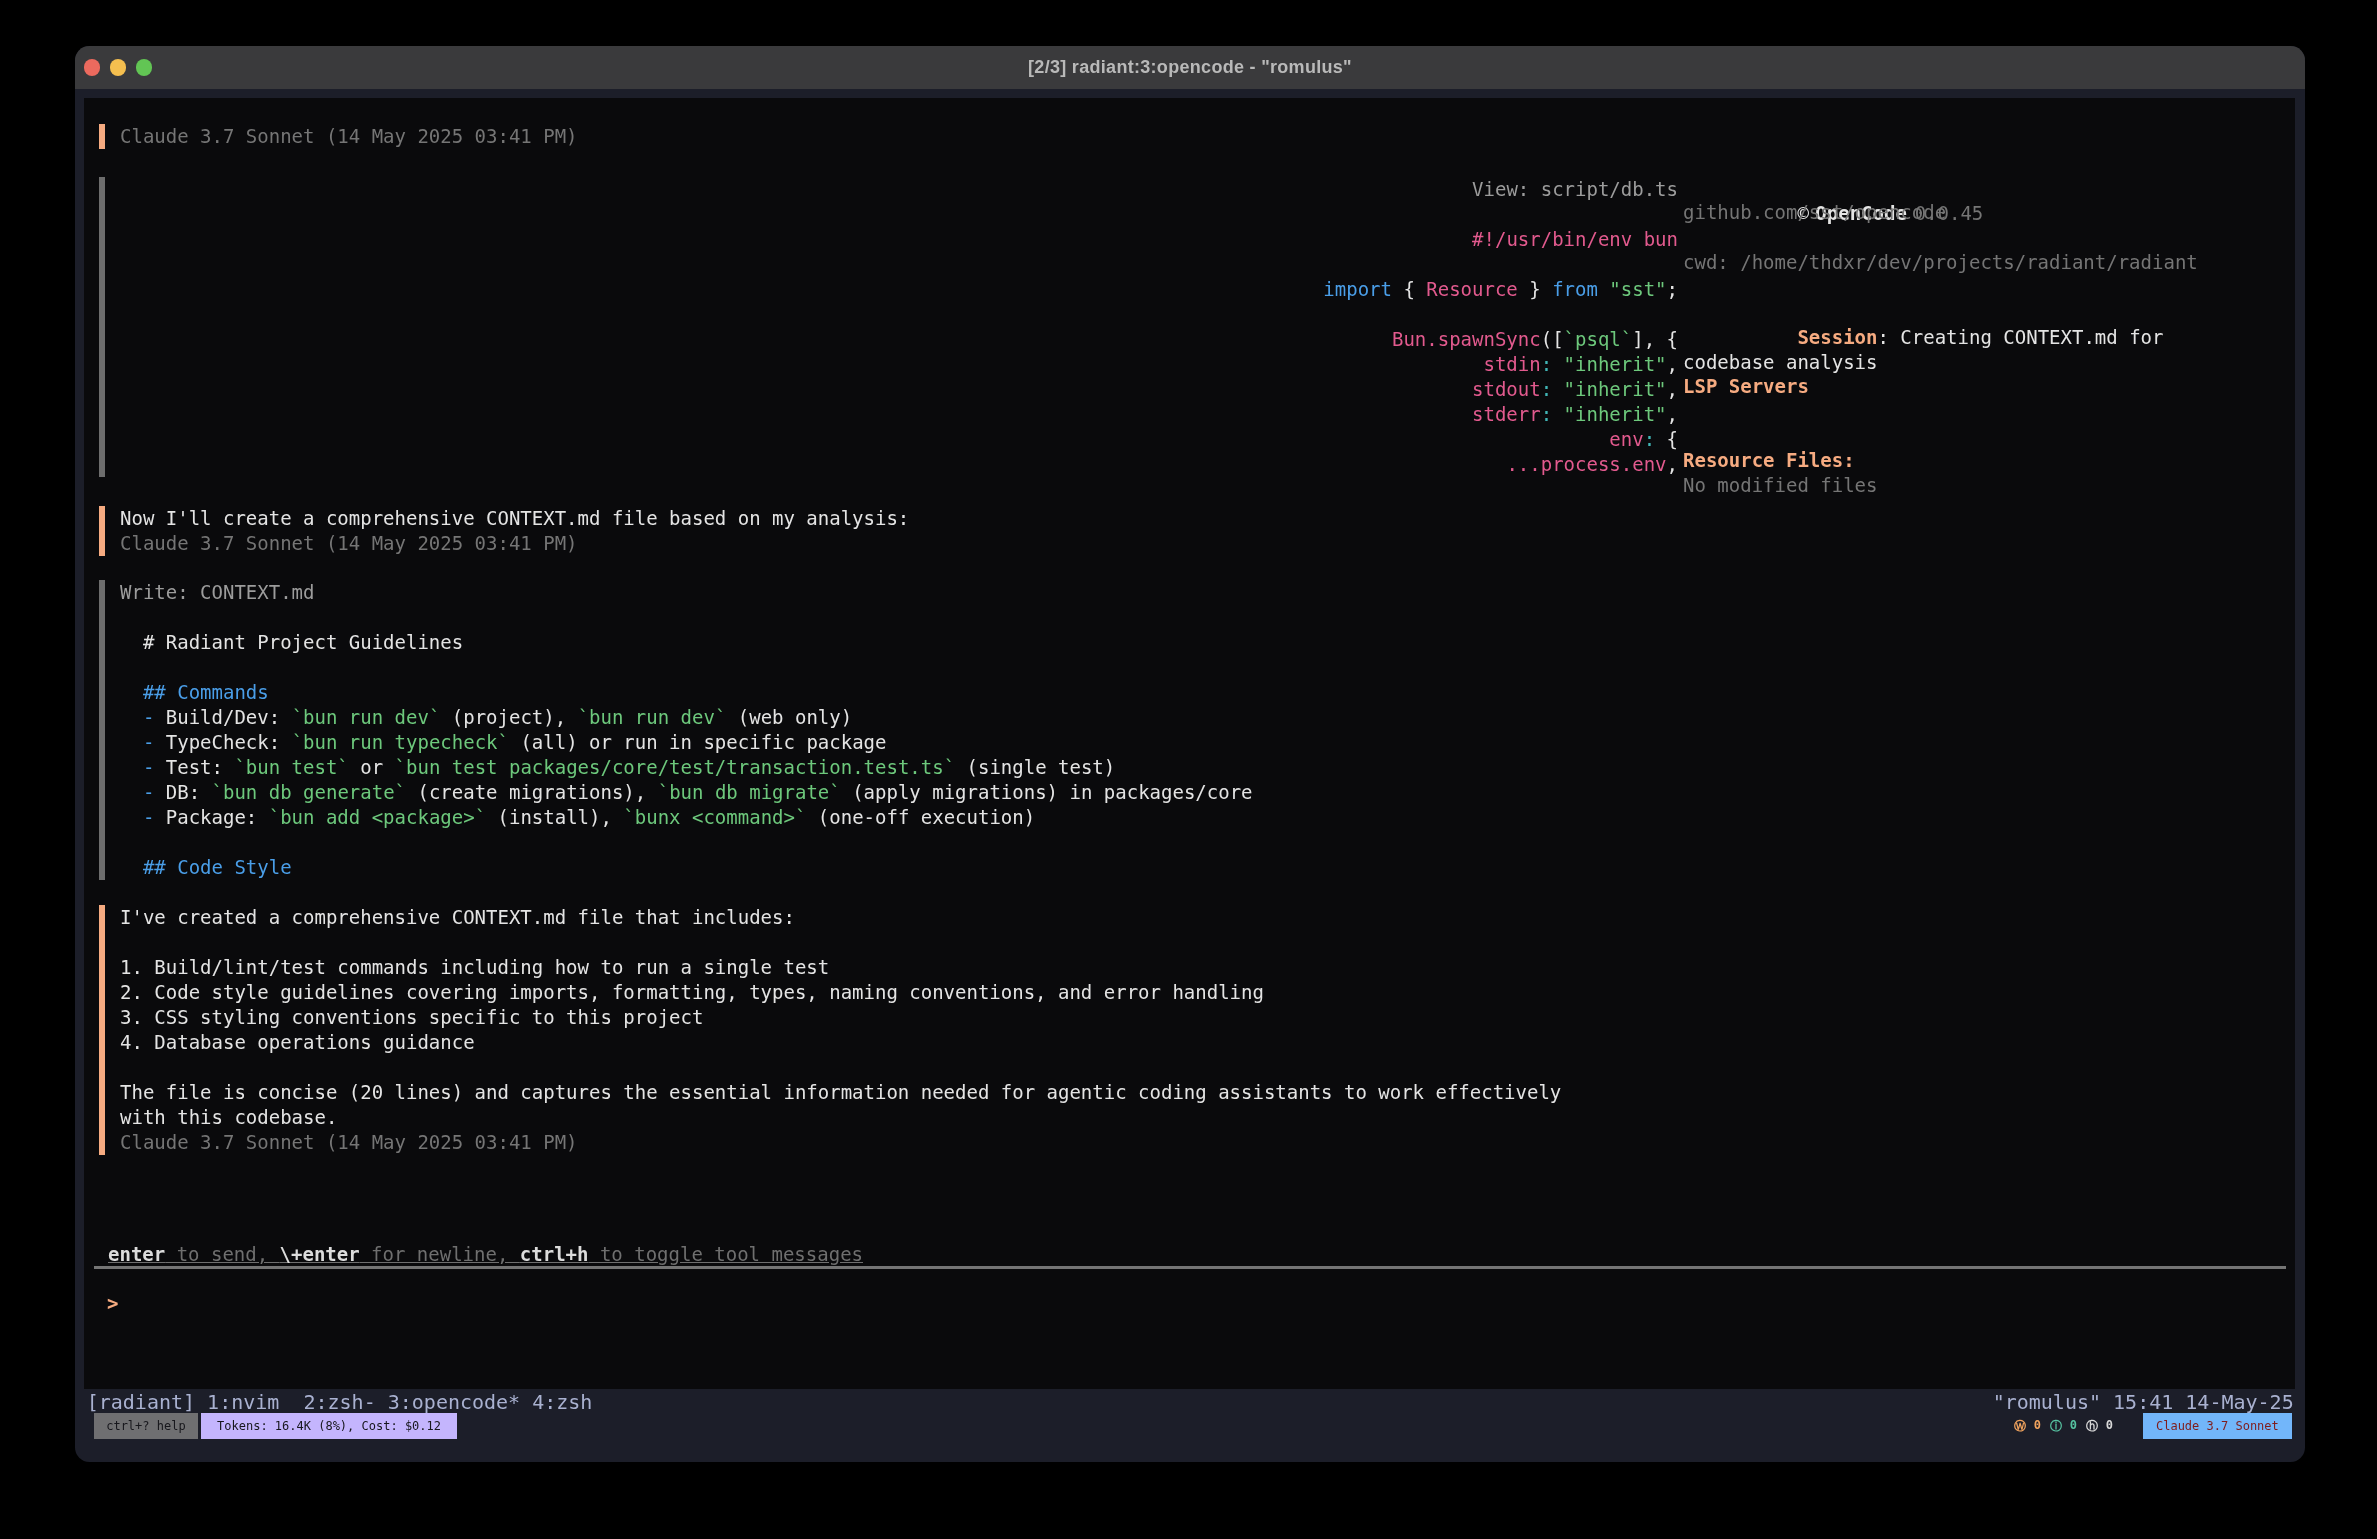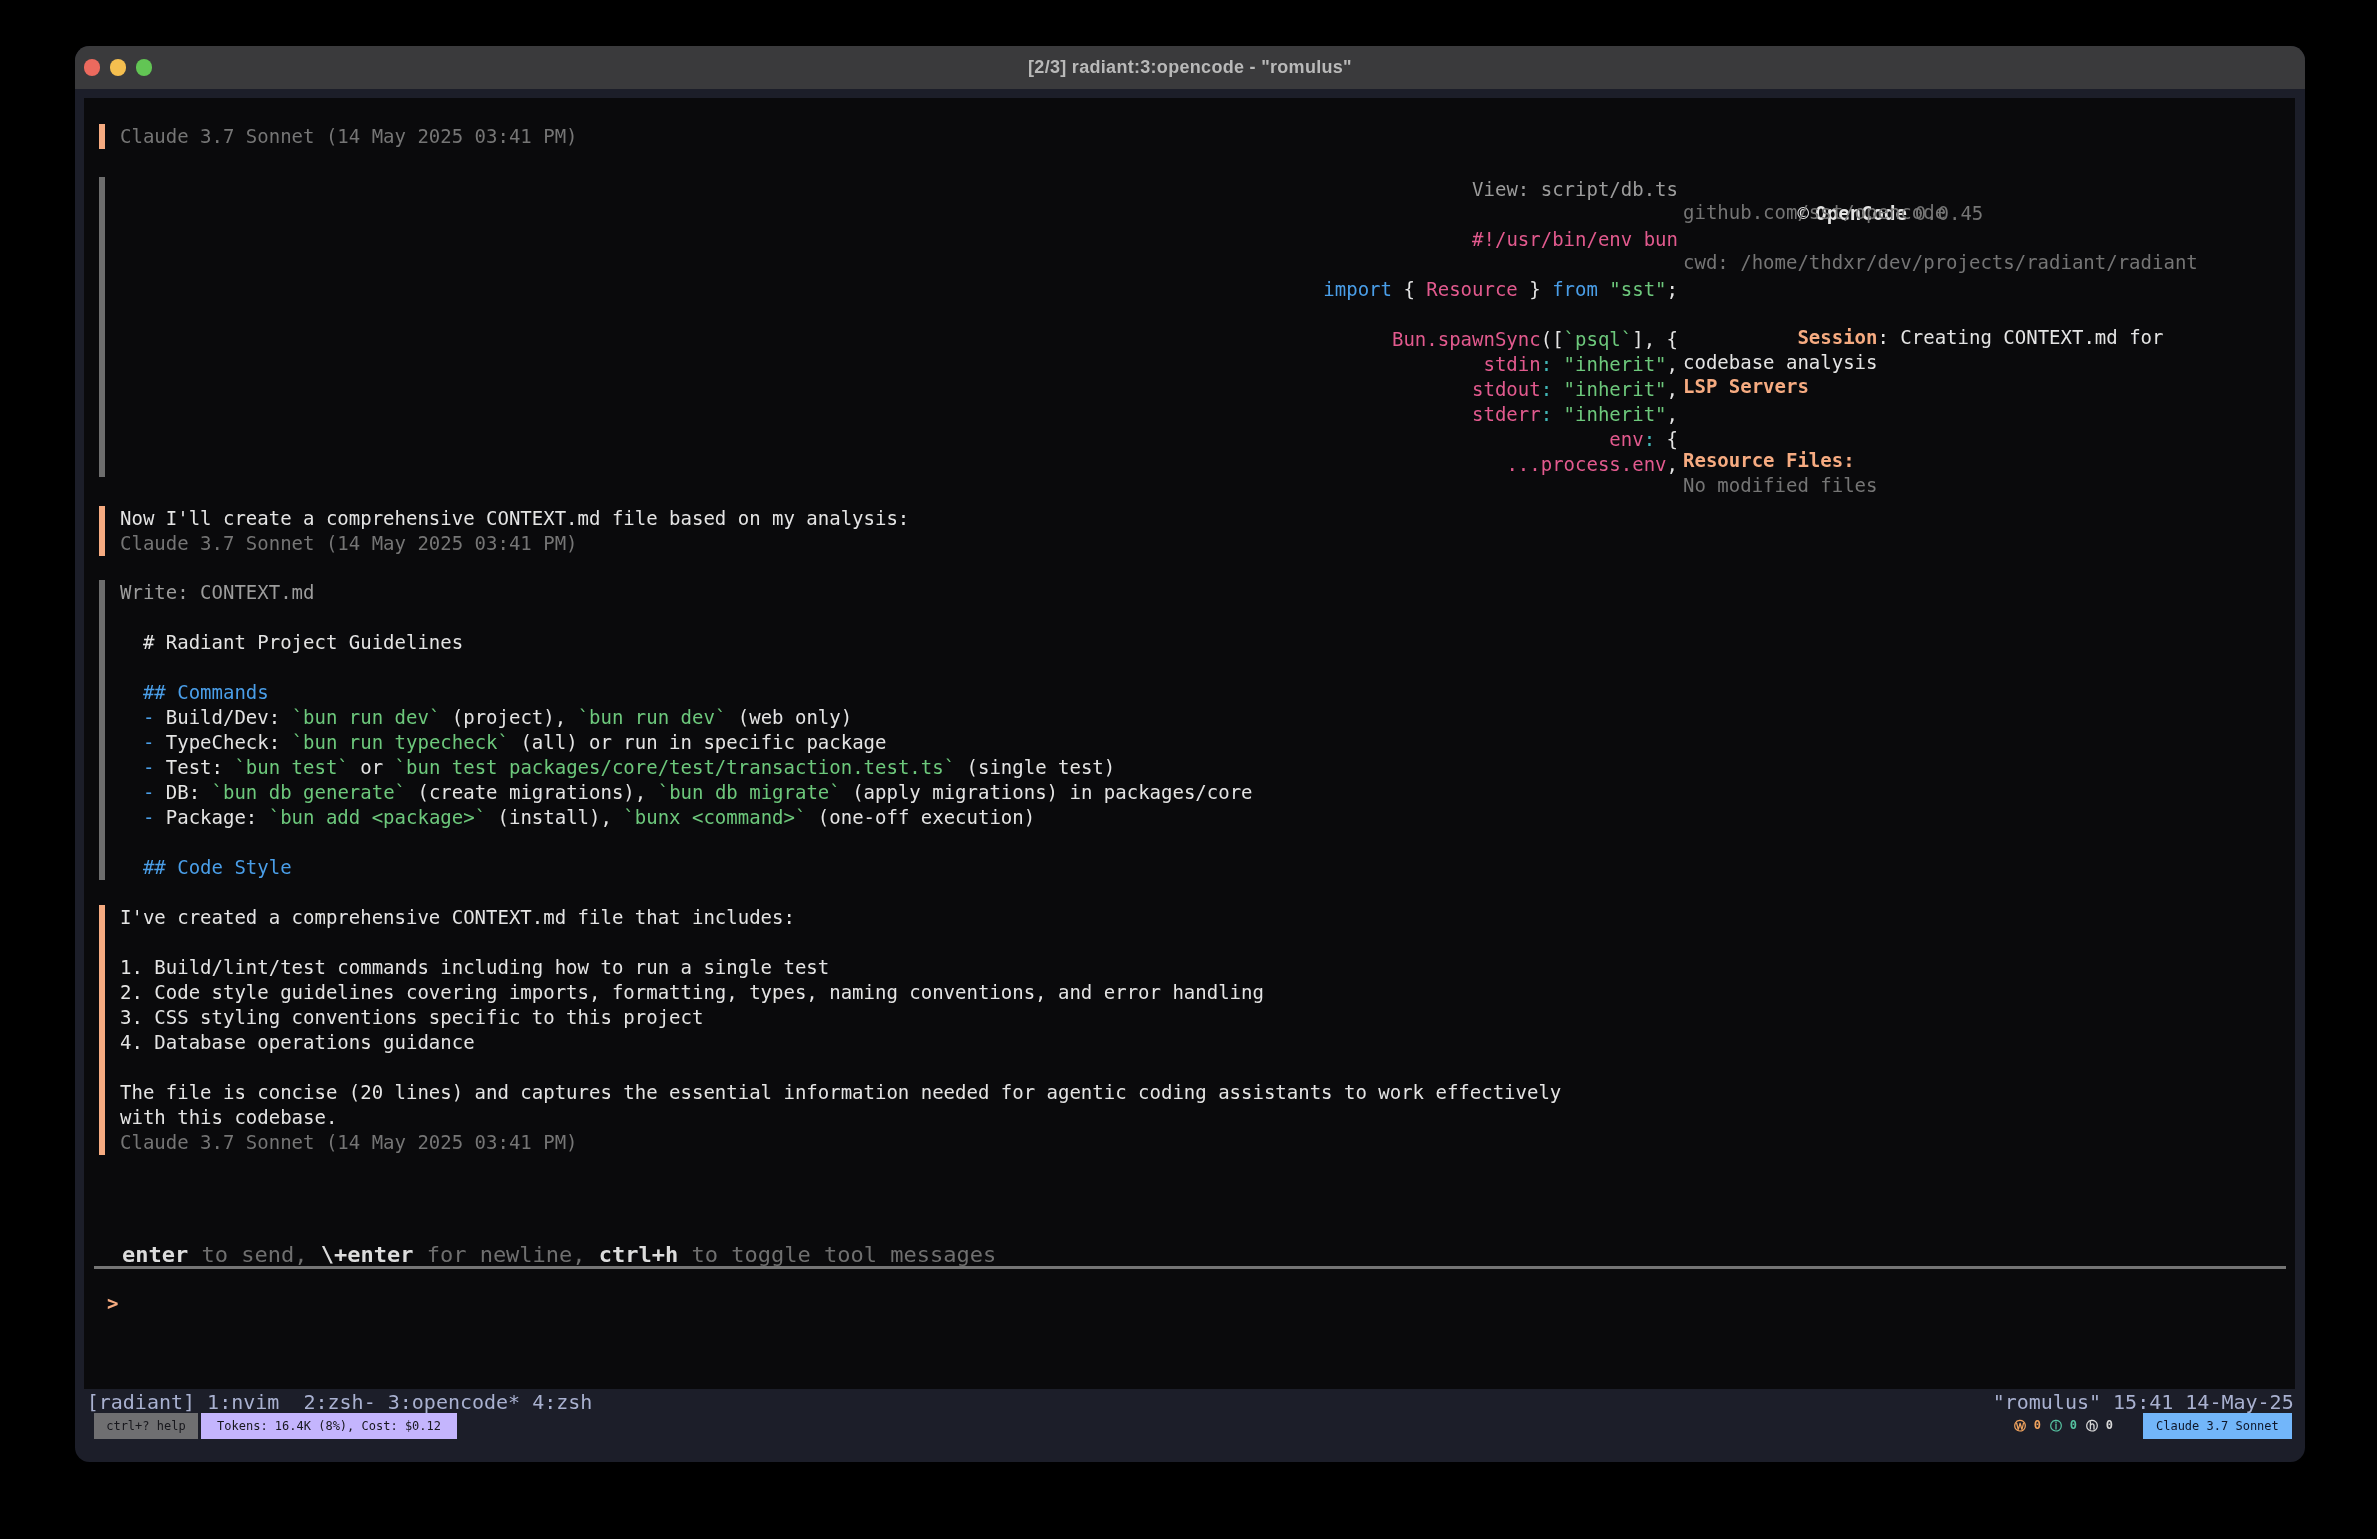--- a/index.html
+++ b/index.html
@@ -60,38 +60,38 @@
   .sb-repo     { top:102px; }
   .sb-cwd      { top:152px; }
   .sb-session  { top:202px; width:574px; }
   .sb-lsp      { top:276px; }
   .sb-modified { top:350px; }
   .sb-nomod    { top:375px; }
   .sb-brand .name { margin-left:6.5px; }
   .sb-brand .ver  { margin-left:7.8px; }
 
   
-  .hint { position:absolute; left:38px; top:1144px; height:25px; line-height:25px; font-size:22px; white-space:pre; color:#6f6f6f; }
+  .hint { position:absolute; left:24px; top:1144px; height:25px; line-height:25px; font-size:19px; white-space:pre; color:#6f6f6f;text-decoration:underline; }
   .hint .hot { color:#dcdcdc; font-weight:700; }
   .divider { position:absolute; left:9.8px; top:1168px; width:2192px; height:2.6px; background:#757575; }
   .input { position:absolute; left:23px; top:1193px; width:2179px; height:117px; }
   .prompt { font-size:19px; line-height:25px; font-weight:700; }
 
   
   .statusbar {
     position:absolute; left:9.8px; top:1315px; width:2198px; height:26px;
     display:flex; align-items:center; font-size:12px;
   }
   .chip { height:26px; line-height:26px; display:inline-block; white-space:pre; }
   .chip.help   { background:#6f6f71; color:#17171c; padding:0 12.4px; }
   .chip.tokens { background:#c4b5fd; color:#17171c; padding:0 15.7px; margin-left:3.3px; }
   .sb-spacer { flex:1; }
   .diags { display:flex; align-items:center; gap:9px; margin-right:30px; white-space:pre; }
   .diag  { display:inline-flex; gap:7.8px; font-weight:700; }
-  .chip.model { background:#72b6fa; color:#0f172a; padding:0 13px; font-weight:400; }
+  .chip.model { background:#72b6fa; color:#7f1d1d; padding:0 13px; font-weight:400; }
 
   
   .tmuxbar {
     position:absolute; left:11.7px; top:1343px; width:2207px; height:26px;
     display:flex; align-items:center; justify-content:space-between;
     font-size:20px; color:#a9b1d0; white-space:pre;
   }
 </style>
 </head>
 <body>

